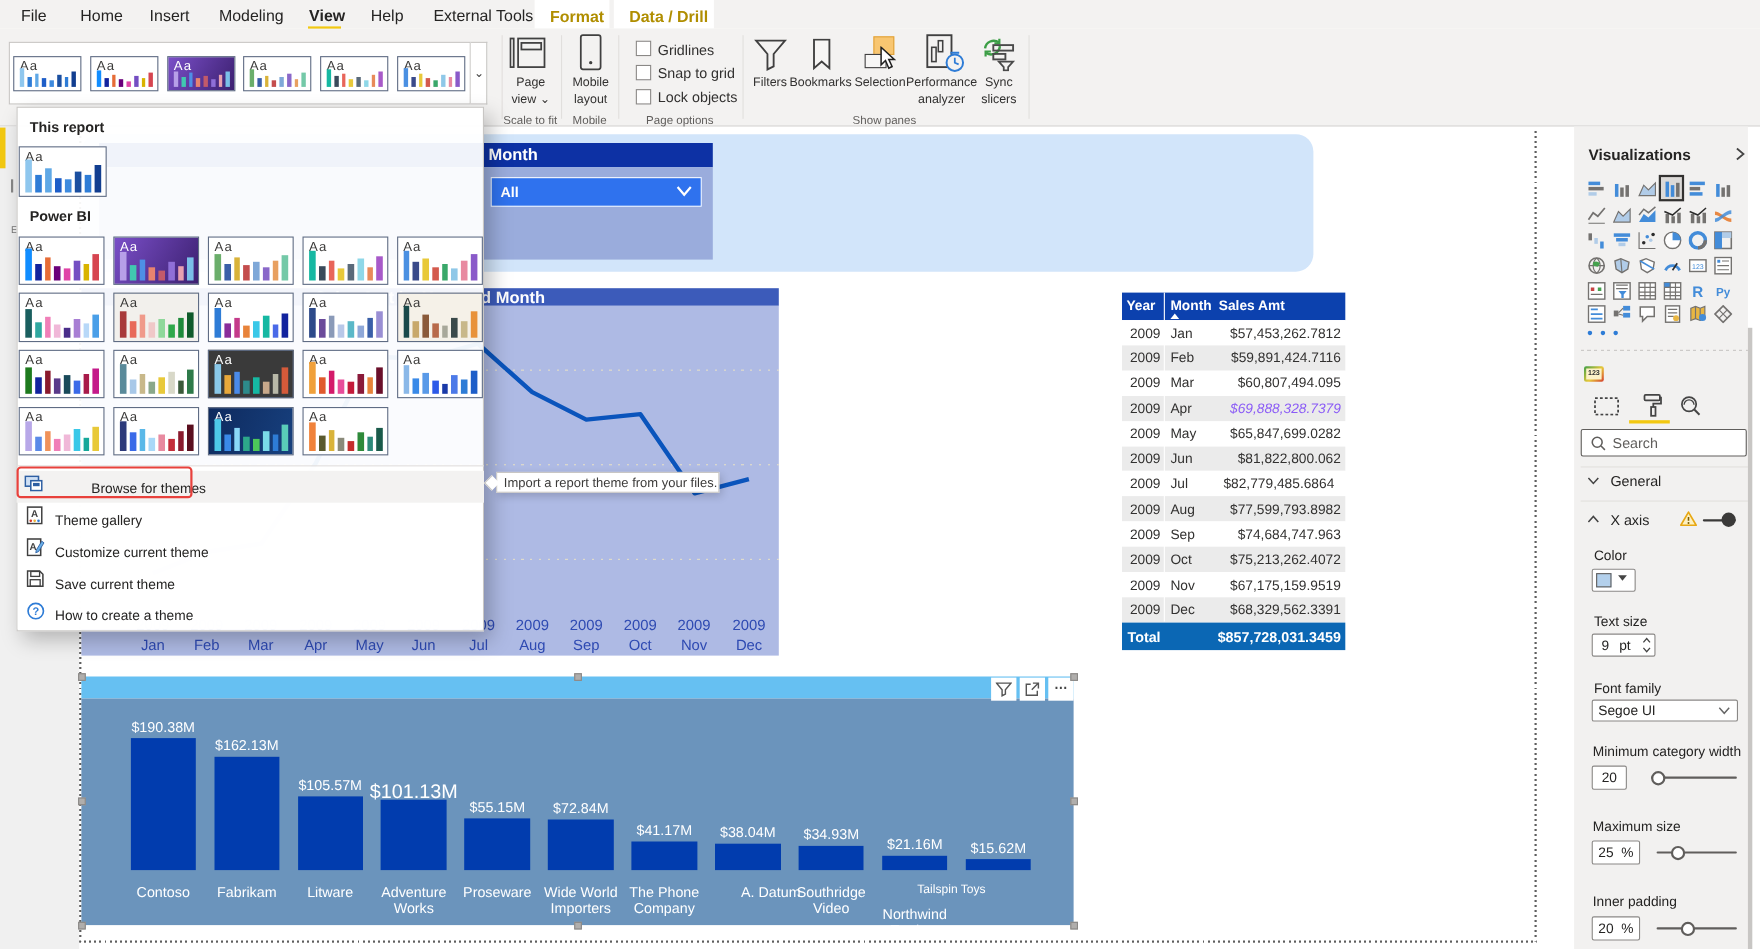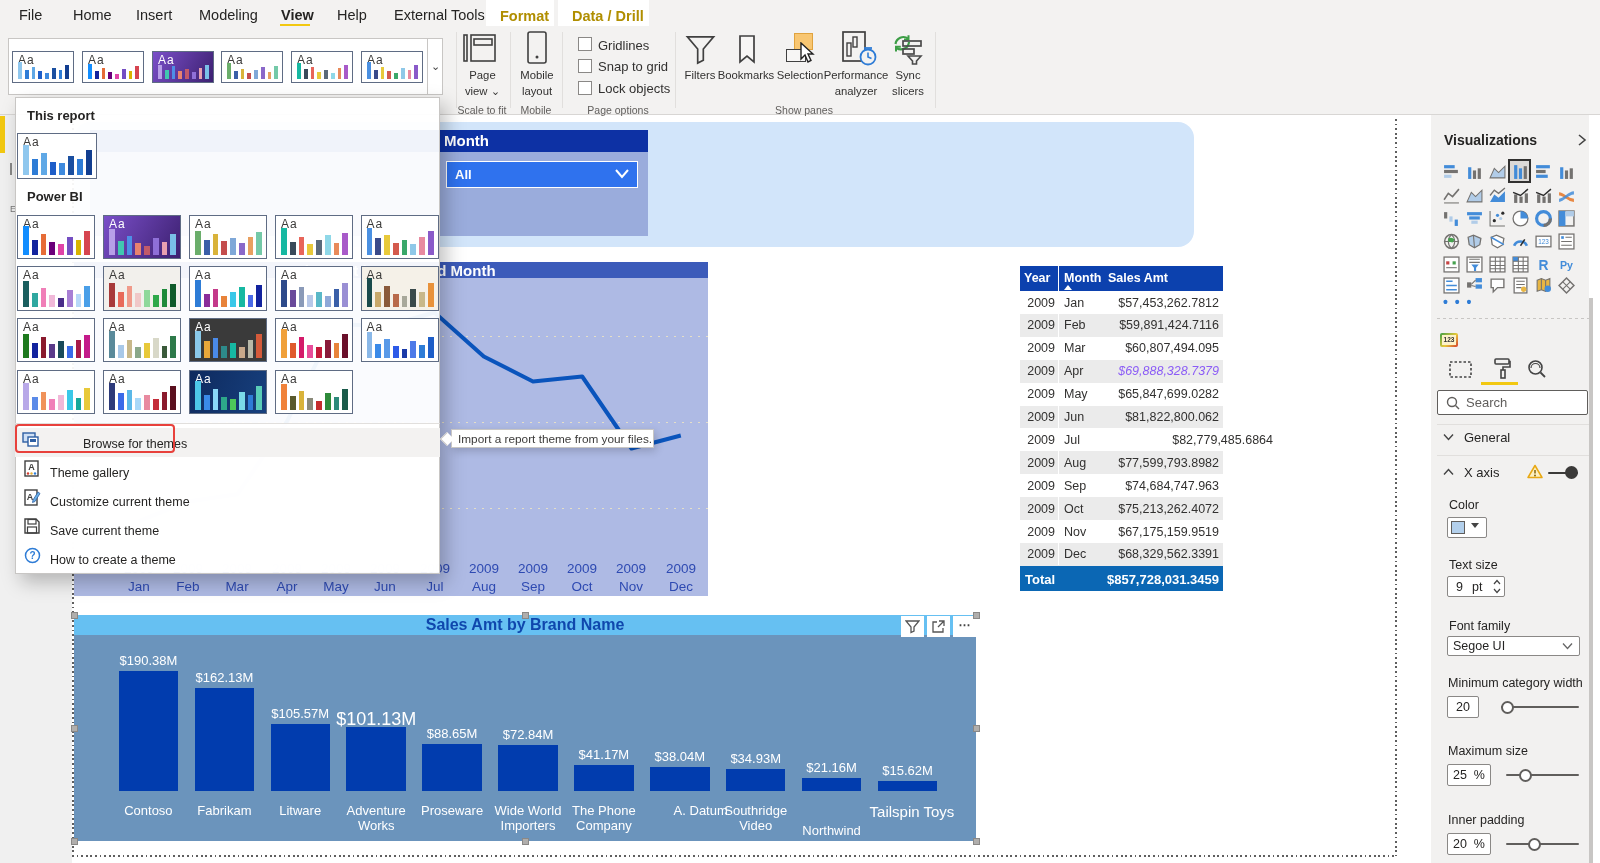--- a/index.html
+++ b/index.html
@@ -172,21 +172,21 @@
 <div class="abs" style="left:1000px;top:387.1px;width:55px;text-align:right;font-size:12.5px;color:#323130;">2009</div>
 <div class="abs" style="left:1064px;top:387.1px;font-size:12.5px;color:#323130;">May</div>
 <div class="abs" style="left:1078px;top:387.1px;width:141px;text-align:right;font-size:12.5px;color:#323130;">$65,847,699.0282</div>
 <div class="abs" style="left:1020px;top:405.5px;width:203px;height:22.9px;background:#ebebeb;"></div>
 <div class="abs" style="left:1000px;top:410.0px;width:55px;text-align:right;font-size:12.5px;color:#323130;">2009</div>
 <div class="abs" style="left:1064px;top:410.0px;font-size:12.5px;color:#323130;">Jun</div>
 <div class="abs" style="left:1078px;top:410.0px;width:141px;text-align:right;font-size:12.5px;color:#323130;">$81,822,800.062</div>
 <div class="abs" style="left:1020px;top:428.4px;width:203px;height:22.9px;background:#fff;"></div>
 <div class="abs" style="left:1000px;top:432.9px;width:55px;text-align:right;font-size:12.5px;color:#323130;">2009</div>
 <div class="abs" style="left:1064px;top:432.9px;font-size:12.5px;color:#323130;">Jul</div>
-<div class="abs" style="left:1132px;top:432.9px;width:141px;text-align:right;font-size:12.5px;color:#323130;">$82,779,485.6864</div>
+<div class="abs" style="left:1072px;top:432.9px;width:141px;text-align:right;font-size:12.5px;color:#323130;">$82,779,485.6864</div>
 <div class="abs" style="left:1020px;top:451.3px;width:203px;height:22.9px;background:#ebebeb;"></div>
 <div class="abs" style="left:1000px;top:455.8px;width:55px;text-align:right;font-size:12.5px;color:#323130;">2009</div>
 <div class="abs" style="left:1064px;top:455.8px;font-size:12.5px;color:#323130;">Aug</div>
 <div class="abs" style="left:1078px;top:455.8px;width:141px;text-align:right;font-size:12.5px;color:#323130;">$77,599,793.8982</div>
 <div class="abs" style="left:1020px;top:474.2px;width:203px;height:22.9px;background:#fff;"></div>
 <div class="abs" style="left:1000px;top:478.7px;width:55px;text-align:right;font-size:12.5px;color:#323130;">2009</div>
 <div class="abs" style="left:1064px;top:478.7px;font-size:12.5px;color:#323130;">Sep</div>
 <div class="abs" style="left:1078px;top:478.7px;width:141px;text-align:right;font-size:12.5px;color:#323130;">$74,684,747.963</div>
 <div class="abs" style="left:1020px;top:497.1px;width:203px;height:22.9px;background:#ebebeb;"></div>
 <div class="abs" style="left:1000px;top:501.6px;width:55px;text-align:right;font-size:12.5px;color:#323130;">2009</div>
@@ -198,55 +198,54 @@
 <div class="abs" style="left:1078px;top:524.5px;width:141px;text-align:right;font-size:12.5px;color:#323130;">$67,175,159.9519</div>
 <div class="abs" style="left:1020px;top:542.9px;width:203px;height:22.9px;background:#ebebeb;"></div>
 <div class="abs" style="left:1000px;top:547.4px;width:55px;text-align:right;font-size:12.5px;color:#323130;">2009</div>
 <div class="abs" style="left:1064px;top:547.4px;font-size:12.5px;color:#323130;">Dec</div>
 <div class="abs" style="left:1078px;top:547.4px;width:141px;text-align:right;font-size:12.5px;color:#323130;">$68,329,562.3391</div>
 <div class="abs" style="left:1058px;top:266px;width:1px;height:299px;background:#fff;"></div>
 <div class="abs" style="left:1020px;top:565.8px;width:203px;height:25.3px;background:#0b67b4;"></div>
 <div class="abs" style="left:1025px;top:571.5px;font-size:13px;font-weight:bold;color:#fff;">Total</div>
 <div class="abs" style="left:1078px;top:571.5px;width:141px;text-align:right;font-size:13px;font-weight:bold;color:#fff;">$857,728,031.3459</div>
 <div class="abs" style="left:74px;top:615px;width:902px;height:19.5px;background:#66c0f2;"></div>
-<div class="abs" style="left:74px;top:616px;width:902px;text-align:center;font-size:16px;font-weight:bold;color:#0f47ad;">Sales Amt by Brand Name</div>
 <div class="abs" style="left:74px;top:634.5px;width:902px;height:206.5px;background:#6b94bc;"></div>
 <div class="abs" style="left:118.7px;top:670.5px;width:59.5px;height:120.5px;background:#013cae;"></div>
 <div class="abs" style="left:103.4px;top:652.5px;width:90px;text-align:center;font-size:13px;color:#fff;">$190.38M</div>
 <div class="abs" style="left:100.4px;top:803px;width:96px;text-align:center;font-size:13px;color:#fff;">Contoso</div>
 <div class="abs" style="left:194.6px;top:688.4px;width:59.5px;height:102.6px;background:#013cae;"></div>
 <div class="abs" style="left:179.4px;top:670.4px;width:90px;text-align:center;font-size:13px;color:#fff;">$162.13M</div>
 <div class="abs" style="left:176.4px;top:803px;width:96px;text-align:center;font-size:13px;color:#fff;">Fabrikam</div>
 <div class="abs" style="left:270.5px;top:724.2px;width:59.5px;height:66.8px;background:#013cae;"></div>
 <div class="abs" style="left:255.2px;top:706.2px;width:90px;text-align:center;font-size:13px;color:#fff;">$105.57M</div>
 <div class="abs" style="left:252.2px;top:803px;width:96px;text-align:center;font-size:13px;color:#fff;">Litware</div>
 <div class="abs" style="left:346.4px;top:727.0px;width:59.5px;height:64.0px;background:#013cae;"></div>
 <div class="abs" style="left:331.2px;top:709.0px;width:90px;text-align:center;font-size:18px;color:#fff;">$101.13M</div>
 <div class="abs" style="left:328.2px;top:803px;width:96px;text-align:center;font-size:13px;color:#fff;">Adventure<br>Works</div>
 <div class="abs" style="left:422.3px;top:743.7px;width:59.5px;height:47.3px;background:#013cae;"></div>
-<div class="abs" style="left:407.1px;top:725.7px;width:90px;text-align:center;font-size:13px;color:#fff;">$88.65M</div>
+<div class="abs" style="left:407.1px;top:725.7px;width:90px;text-align:center;font-size:13px;color:#fff;">$55.15M</div>
 <div class="abs" style="left:404.1px;top:803px;width:96px;text-align:center;font-size:13px;color:#fff;">Proseware</div>
 <div class="abs" style="left:498.2px;top:744.9px;width:59.5px;height:46.1px;background:#013cae;"></div>
 <div class="abs" style="left:483.0px;top:726.9px;width:90px;text-align:center;font-size:13px;color:#fff;">$72.84M</div>
 <div class="abs" style="left:480.0px;top:803px;width:96px;text-align:center;font-size:13px;color:#fff;">Wide World<br>Importers</div>
 <div class="abs" style="left:574.1px;top:764.9px;width:59.5px;height:26.1px;background:#013cae;"></div>
 <div class="abs" style="left:558.9px;top:746.9px;width:90px;text-align:center;font-size:13px;color:#fff;">$41.17M</div>
 <div class="abs" style="left:555.9px;top:803px;width:96px;text-align:center;font-size:13px;color:#fff;">The Phone<br>Company</div>
 <div class="abs" style="left:650.0px;top:766.9px;width:59.5px;height:24.1px;background:#013cae;"></div>
 <div class="abs" style="left:634.8px;top:748.9px;width:90px;text-align:center;font-size:13px;color:#fff;">$38.04M</div>
 <div class="abs" style="left:631.8px;top:803px;width:96px;text-align:right;font-size:13px;color:#fff;">A. Datum</div>
 <div class="abs" style="left:725.9px;top:768.9px;width:59.5px;height:22.1px;background:#013cae;"></div>
 <div class="abs" style="left:710.7px;top:750.9px;width:90px;text-align:center;font-size:13px;color:#fff;">$34.93M</div>
 <div class="abs" style="left:707.7px;top:803px;width:96px;text-align:center;font-size:13px;color:#fff;">Southridge<br>Video</div>
 <div class="abs" style="left:801.8px;top:777.6px;width:59.5px;height:13.4px;background:#013cae;"></div>
 <div class="abs" style="left:786.6px;top:759.6px;width:90px;text-align:center;font-size:13px;color:#fff;">$21.16M</div>
 <div class="abs" style="left:783.6px;top:803px;width:96px;text-align:center;font-size:13px;color:#fff;margin-top:20px;">Northwind<br>Traders</div>
 <div class="abs" style="left:877.7px;top:781.1px;width:59.5px;height:9.9px;background:#013cae;"></div>
 <div class="abs" style="left:862.5px;top:763.1px;width:90px;text-align:center;font-size:13px;color:#fff;">$15.62M</div>
-<div class="abs" style="left:864px;top:803px;width:96px;text-align:center;font-size:15px;color:#fff;">Tailspin Toys</div>
+<div class="abs" style="left:817px;top:803px;width:96px;text-align:center;font-size:11px;color:#fff;">Tailspin Toys</div>
 <div class="abs" style="left:901px;top:616px;width:23px;height:21px;background:#fff;"></div>
 <div class="abs" style="left:927px;top:616px;width:23px;height:21px;background:#fff;"></div>
 <div class="abs" style="left:953px;top:616px;width:23px;height:21px;background:#fff;"></div>
 <svg class="abs" style="left:905px;top:619px;" width="15" height="15" viewBox="0 0 15 15">
       <path d="M1 2 L14 2 L9 8 L9 12 L6 13.5 L6 8 Z" fill="none" stroke="#555" stroke-width="1.3"></path>
     </svg>
 <svg class="abs" style="left:931px;top:619px;" width="15" height="15" viewBox="0 0 15 15">
       <path d="M6 3 L2 3 L2 13 L12 13 L12 9" fill="none" stroke="#555" stroke-width="1.3"></path>
       <path d="M8 2 L13 2 L13 7 M13 2 L7 8" fill="none" stroke="#555" stroke-width="1.3"></path>
     </svg>

